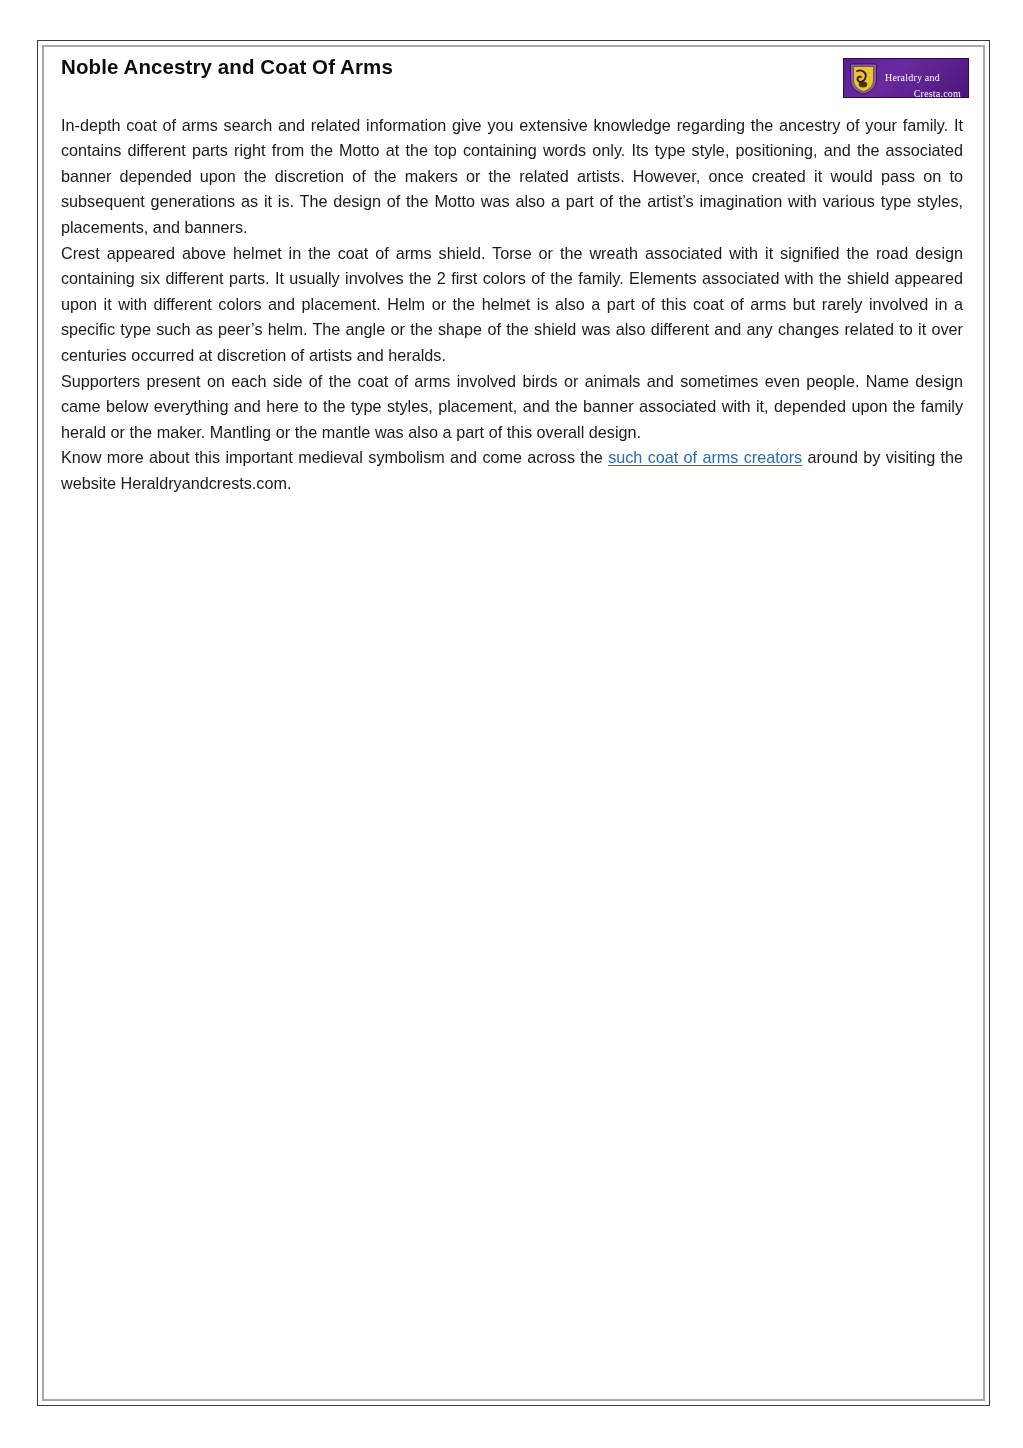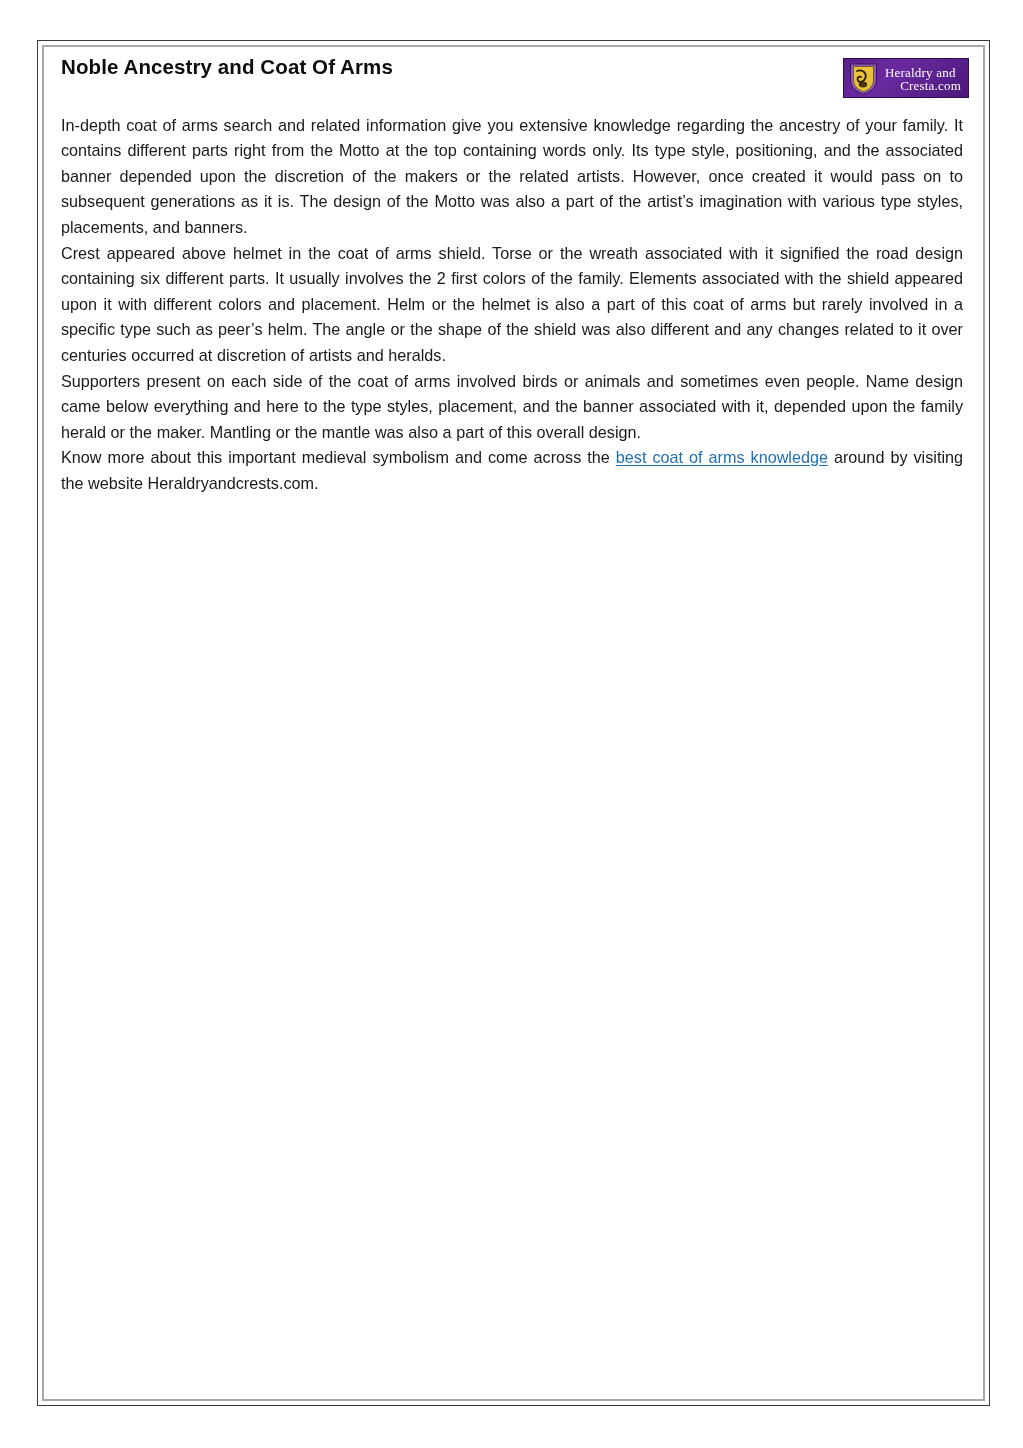--- a/index.html
+++ b/index.html
@@ -75,26 +75,26 @@
   .logo-shield {
     position: absolute;
     left: 5px;
     top: 3px;
     width: 29px;
     height: 33px;
   }
   .logo-text {
     position: absolute;
     right: 5px;
-    top: 3px;
+    top: 10px;
     width: 86px;
     height: 34px;
     color: #ffffff;
     font-family: "Liberation Serif", serif;
-    font-size: 13px;
+    font-size: 10px;
     line-height: 1;
     letter-spacing: 0.2px;
   }
   .logo-line1 {
     position: absolute;
     left: 8px;
     top: 4px;
     white-space: nowrap;
   }
   .logo-line2 {
@@ -160,17 +160,17 @@
   </div>
 
   <div class="content">
 
     <h1 class="doc-title">Noble Ancestry and Coat Of Arms</h1>
 
     <p class="para para-gap-first">In-depth coat of arms search and related information give you extensive knowledge regarding the ancestry of your family. It contains different parts right from the Motto at the top containing words only. Its type style, positioning, and the associated banner depended upon the discretion of the makers or the related artists. However, once created it would pass on to subsequent generations as it is. The design of the Motto was also a part of the artist’s imagination with various type styles, placements, and banners.</p>
     <p class="para para-gap">Crest appeared above helmet in the coat of arms shield. Torse or the wreath associated with it signified the road design containing six different parts. It usually involves the 2 first colors of the family. Elements associated with the shield appeared upon it with different colors and placement. Helm or the helmet is also a part of this coat of arms but rarely involved in a specific type such as peer’s helm. The angle or the shape of the shield was also different and any changes related to it over centuries occurred at discretion of artists and heralds.</p>
     <p class="para para-gap">Supporters present on each side of the coat of arms involved birds or animals and sometimes even people. Name design came below everything and here to the type styles, placement, and the banner associated with it, depended upon the family herald or the maker. Mantling or the mantle was also a part of this overall design.</p>
 
-    <p class="para para-gap"><span>Know more about this important medieval symbolism and come across the </span><a class="body-link" href="#">best coat of arms knowledge</a><span> around by visiting the website Heraldryandcrests.com.</span></p>
+    <p class="para para-gap"><span>Know more about this important medieval symbolism and come across the </span><a class="body-link" href="#">such coat of arms creators</a><span> around by visiting the website Heraldryandcrests.com.</span></p>
 
   </div>
 
 </div>
 
 </body></html>

